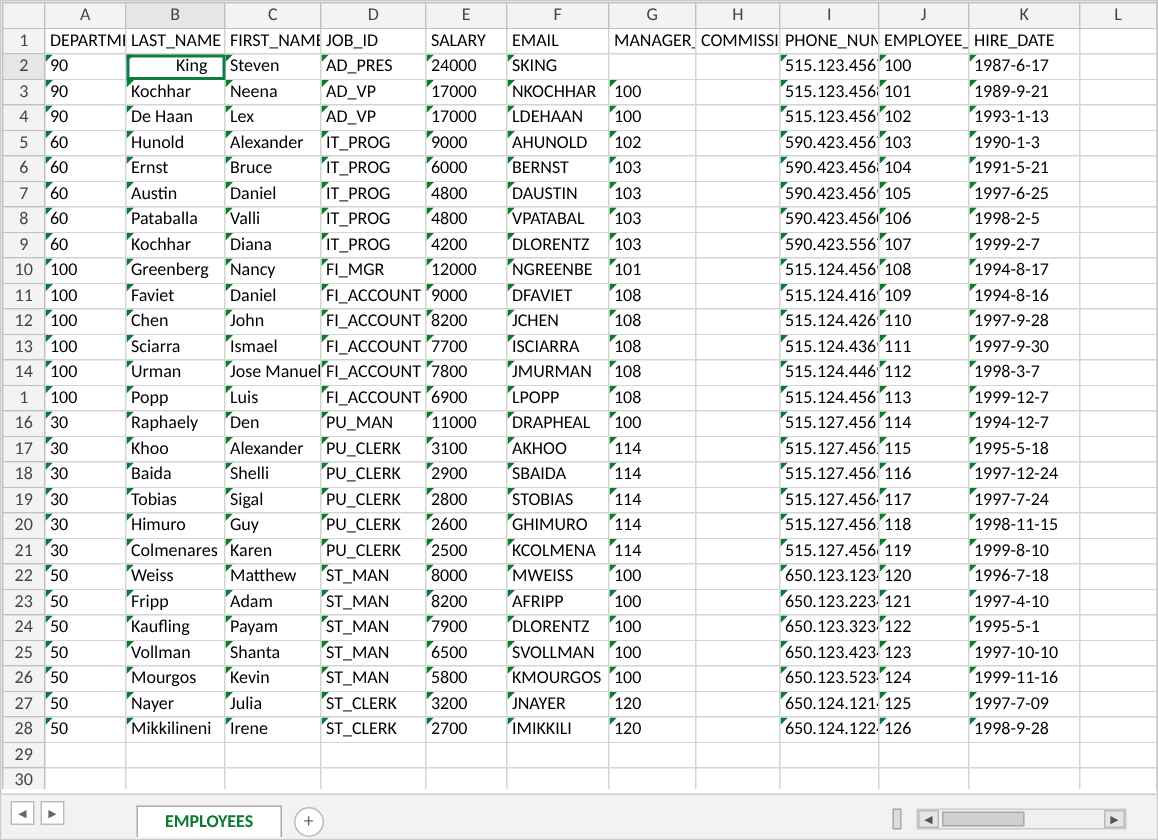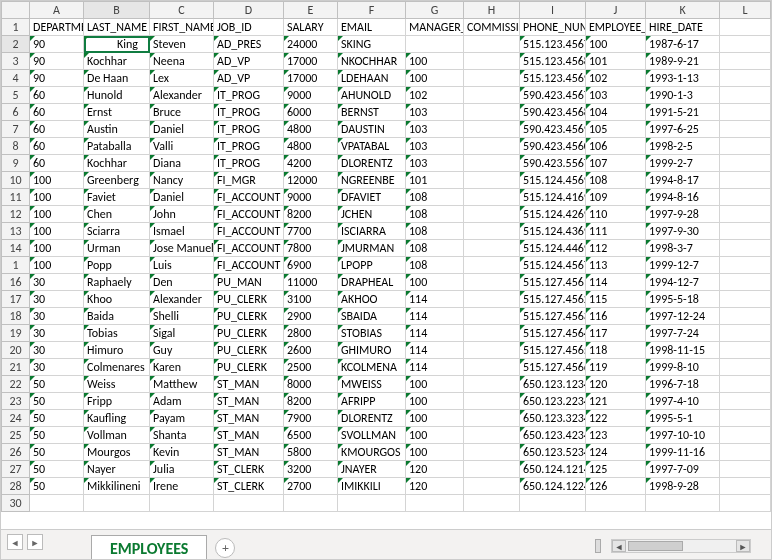--- a/index.html
+++ b/index.html
@@ -87,21 +87,21 @@
   .nav-btn {
     width:16px;height:16px;border:1px solid #bbb;background:#fff;
     display:flex;align-items:center;justify-content:center;
     font-size:9px;color:#666;
   }
   .sheet-tab {
     background: #fff;
     border: 1px solid #aaa;
     border-bottom: none;
     padding: 3px 18px;
-    font-size: 16px;
+    font-size: 12px;
     color: #0a7a30;
     font-weight: bold;
     position: relative;
     top: 3px;
   }
   .add-sheet {
     width:20px;height:20px;border:1px solid #bbb;border-radius:50%;
     display:flex;align-items:center;justify-content:center;
     color:#666;font-size:13px;background:#fff;
     position:relative; top:3px;
@@ -572,20 +572,35 @@
           <td class="tri">2700</td>
           <td class="tri">IMIKKILI</td>
           <td class="tri">120</td>
           <td></td>
           <td class="tri">650.124.1224</td>
           <td class="tri">126</td>
           <td class="tri">1998-9-28</td>
           <td></td>
         </tr>
         <tr>
+          <td class="rowhdr">29</td>
+          <td></td>
+          <td></td>
+          <td></td>
+          <td></td>
+          <td></td>
+          <td></td>
+          <td></td>
+          <td></td>
+          <td></td>
+          <td></td>
+          <td></td>
+          <td></td>
+        </tr>
+        <tr>
           <td class="rowhdr">30</td>
           <td></td>
           <td></td>
           <td></td>
           <td></td>
           <td></td>
           <td></td>
           <td></td>
           <td></td>
           <td></td>

